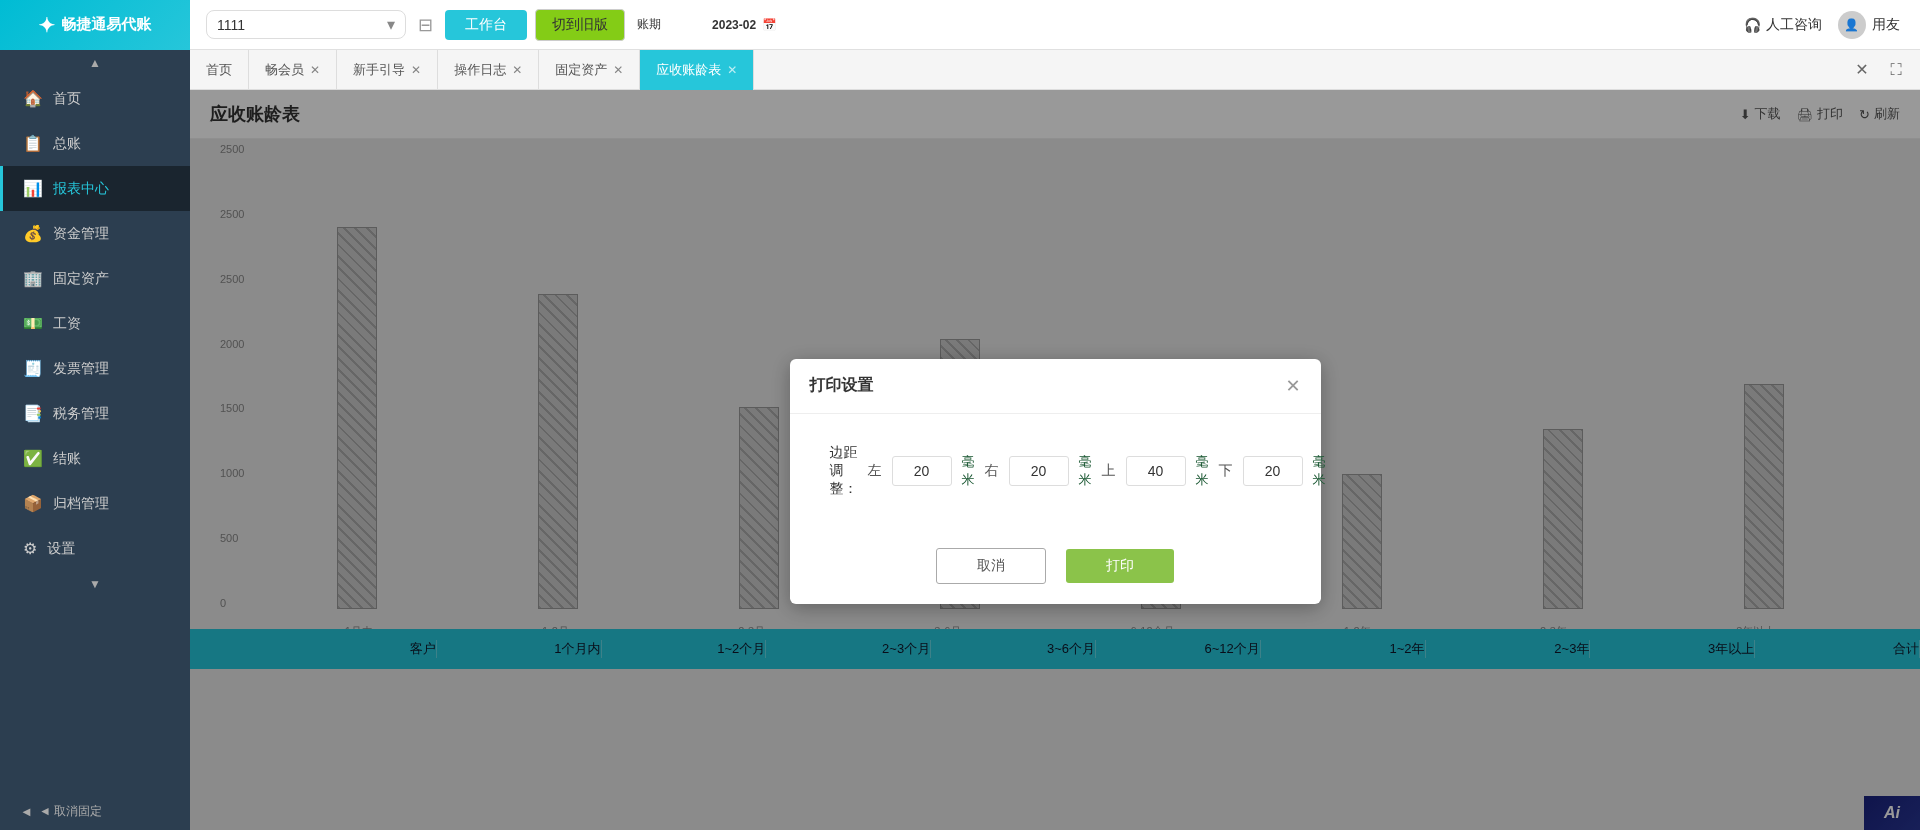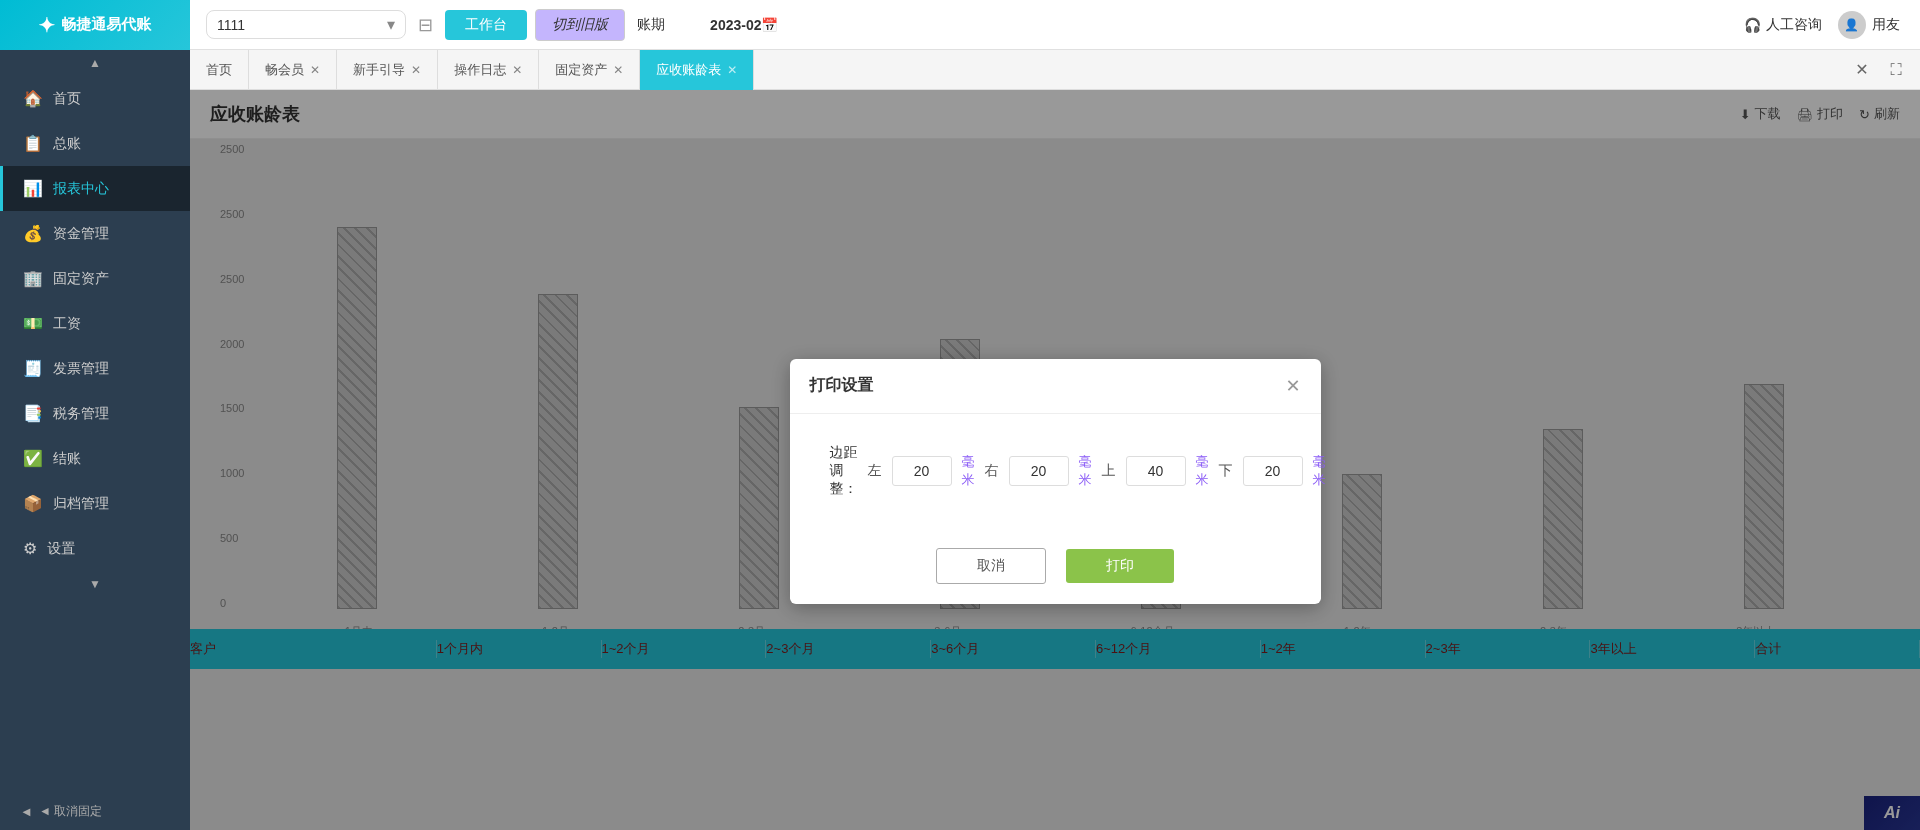--- a/index.html
+++ b/index.html
@@ -54,36 +54,35 @@
       background: #26c6da;
       color: #fff;
       border: none;
       border-radius: 4px;
       padding: 6px 20px;
       font-size: 14px;
       cursor: pointer;
     }
     .switch-btn {
       margin-left: 8px;
-      background: #c4b5fd;
+      background: #84cc16;
       color: #333;
       border: 1px solid #ccc;
       border-radius: 4px;
       padding: 6px 16px;
       font-size: 14px;
       cursor: pointer;
-      font-style: italic;
     }
     .period-area {
       margin-left: 12px;
       display: flex;
       align-items: center;
-      font-size: 14px;
-      color: #333;
-      gap: 0;
+      font-size: 12px;
+      color: #333;
+      gap: 6px;
     }
     .calendar-icon { color: #26c6da; }
     .top-right {
       margin-left: auto;
       display: flex;
       align-items: center;
       margin-right: 20px;
       gap: 16px;
     }
     .support-btn {
@@ -322,22 +321,22 @@
       bottom: 0;
       left: 0;
       right: 0;
       height: 40px;
       background: #26c6da;
       display: flex;
       align-items: center;
     }
     .table-col {
       flex: 1;
-      text-align: left;
-      color: #7f1d1d;
+      text-align: right;
+      color: #0f172a;
       font-size: 13px;
       border-right: 1px solid rgba(255,255,255,0.3);
     }
     .table-col:first-child { flex: 1.5; }
 
     
     .ai-badge {
       position: fixed;
       bottom: 0;
       right: 0;
@@ -407,21 +406,21 @@
       height: 30px;
       border: 1px solid #ddd;
       border-radius: 3px;
       text-align: center;
       font-size: 14px;
       color: #333;
       outline: none;
     }
     .unit-label {
       font-size: 13px;
-      color: #8b5cf6;
+      color: #14532d;
     }
     .modal-footer {
       display: flex;
       align-items: center;
       justify-content: center;
       gap: 20px;
       padding: 20px;
     }
     .cancel-btn {
       padding: 8px 40px;

